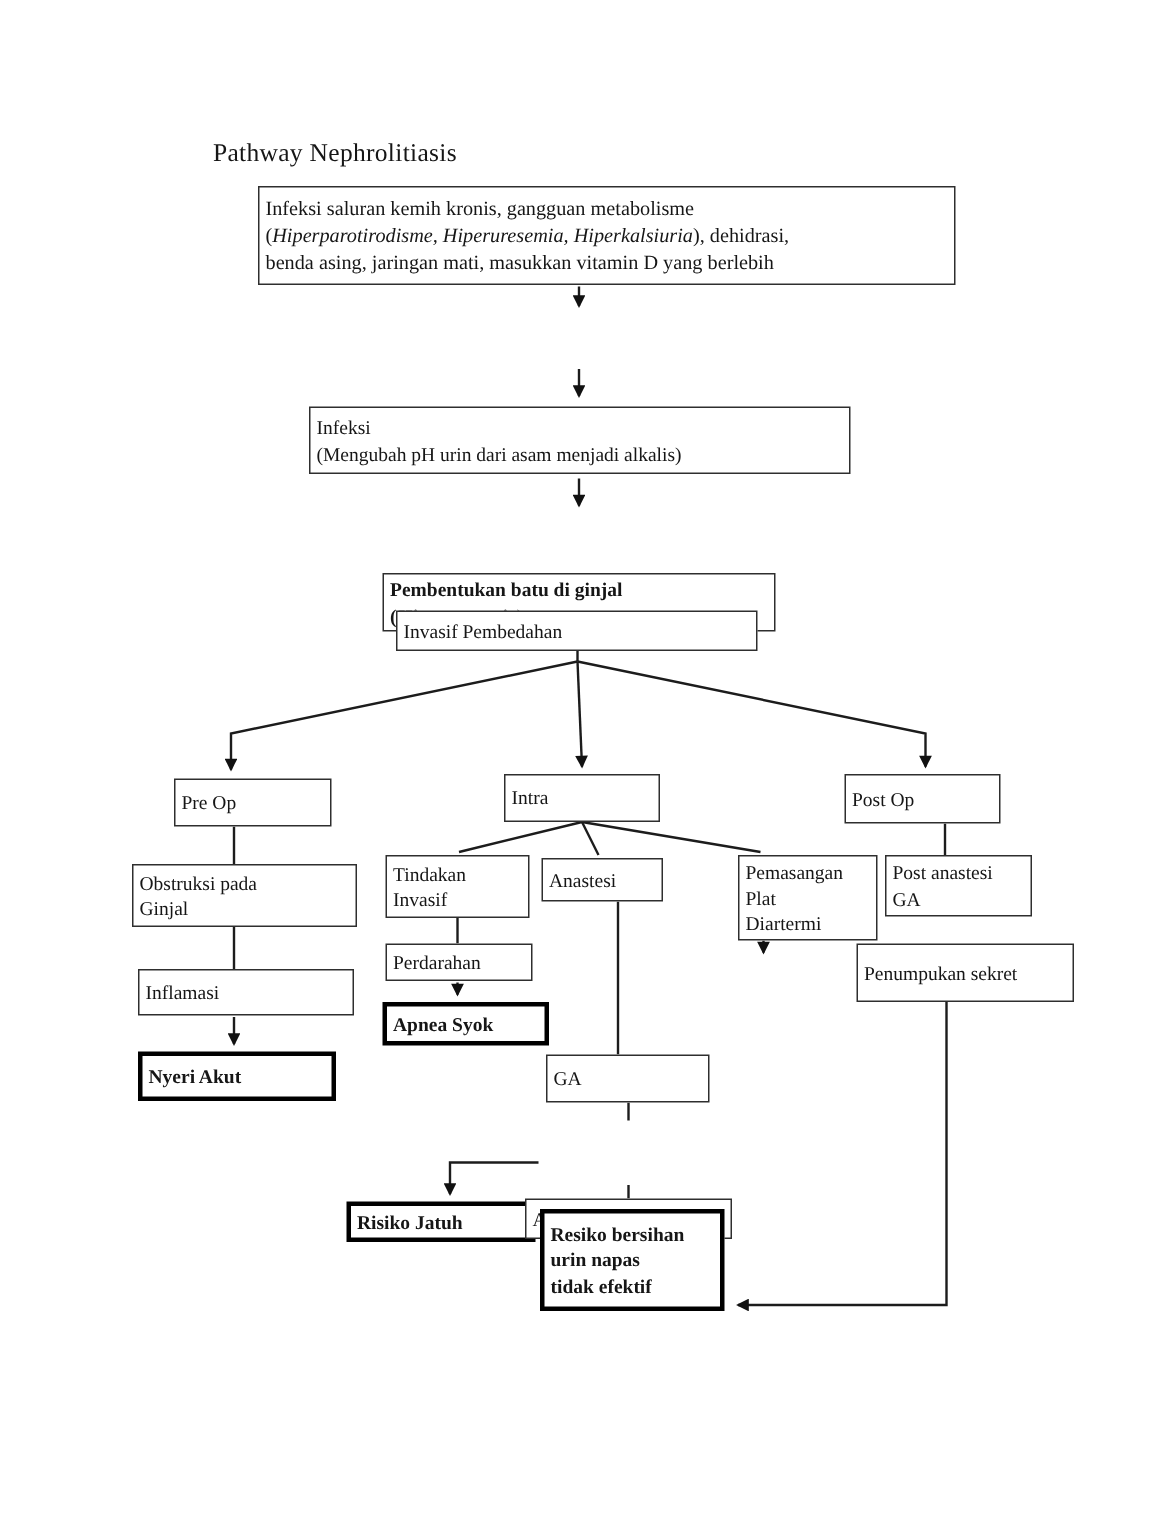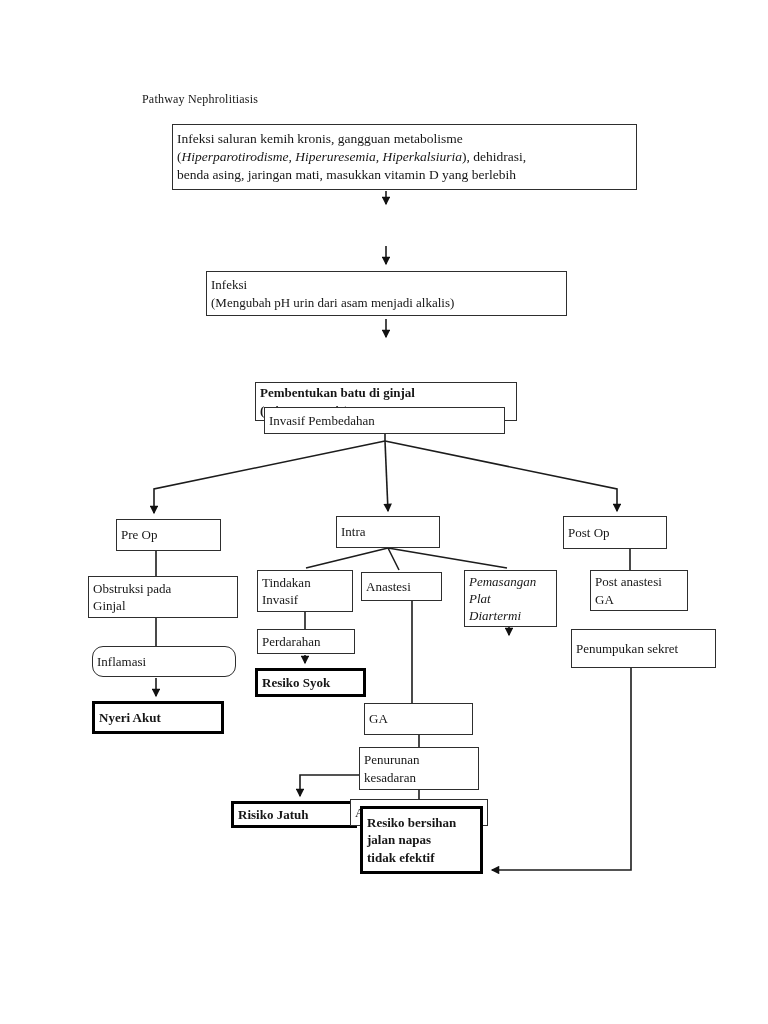--- a/index.html
+++ b/index.html
@@ -1,43 +1,43 @@
 <!DOCTYPE html>
 <html><head>
 <meta charset="utf-8">
 <style>
   html,body{margin:0;padding:0;}
   body{width:768px;height:1024px;background:#ffffff;overflow:hidden;position:relative;
        font-family:"Liberation Serif","DejaVu Serif",serif;color:#161616;}
   .page{position:absolute;inset:0;width:768px;height:1024px;background:#ffffff;}
-  .title{position:absolute;left:142px;top:92px;font-size:12px;letter-spacing:.2px;}
+  .title{position:absolute;left:142px;top:92px;font-size:17px;letter-spacing:.2px;}
   svg.connectors{position:absolute;left:0;top:0;width:768px;height:1024px;pointer-events:none;}
   svg.connectors .ln{stroke:#1c1c1c;stroke-width:1.6;fill:none;}
   .node{position:absolute;box-sizing:border-box;border:1.6px solid #2e2e2e;background:#ffffff;
         display:flex;flex-direction:column;justify-content:center;align-items:flex-start;
         text-align:center;font-size:13px;line-height:1.32;padding:2px 4px;}
   .node .line{display:block;white-space:nowrap;}
   .bold{font-weight:bold;}
   .thick{border:3.2px solid #000000;font-weight:bold;}
   .it{font-style:italic;}
   
   #n-causes{left:172px;top:124px;width:465px;height:66px;font-size:13.5px;}
   #n-pengendapan{left:260px;top:213px;width:252px;height:30px;}
   #n-infeksi{left:206px;top:271px;width:361px;height:45px;}
   #n-pembentukan{left:255px;top:342px;width:262px;height:39px;margin-top:40px;}
   #n-tindakan{left:264px;top:407px;width:241px;height:27px;}
   #n-preop{left:116px;top:519px;width:105px;height:32px;}
   #n-intra{left:336px;top:516px;width:104px;height:32px;}
   #n-postop{left:563px;top:516px;width:104px;height:33px;font-family:Liberation Serif, serif;}
   #n-obstruksi{left:88px;top:576px;width:150px;height:42px;}
-  #n-inflamasi{left:92px;top:646px;width:144px;height:31px;border-radius:11px;}
+  #n-inflamasi{left:92px;top:646px;width:144px;height:31px;}
   #n-nyeri{left:92px;top:701px;width:132px;height:33px;}
   #n-tinv{left:257px;top:570px;width:96px;height:42px;}
   #n-anastesi{left:361px;top:572px;width:81px;height:29px;}
-  #n-pemasangan{left:464px;top:570px;width:93px;height:57px;font-style:italic;}
+  #n-pemasangan{left:492px;top:570px;width:93px;height:57px;}
   #n-perdarahan{left:257px;top:629px;width:98px;height:25px;}
   #n-syok{left:255px;top:668px;width:111px;height:29px;}
   #n-cidera{left:465px;top:640px;width:92px;height:45px;}
   #n-postga{left:590px;top:570px;width:98px;height:41px;}
   #n-sekret{left:571px;top:629px;width:145px;height:39px;}
   #n-ga{left:364px;top:703px;width:109px;height:32px;}
   #n-penurunan{left:359px;top:747px;width:120px;height:43px;}
   #n-jatuh{left:231px;top:801px;width:126px;height:27px;}
   #n-apnea{left:350px;top:799px;width:138px;height:27px;}
   #n-bersihan{left:360px;top:806px;width:123px;height:68px;}
@@ -140,49 +140,45 @@
     <span class="line">Pemasangan</span>
     <span class="line">Plat</span>
     <span class="line">Diartermi</span>
   </div>
 
   <div class="node" id="n-perdarahan">
     <span class="line">Perdarahan</span>
   </div>
 
   <div class="node thick" id="n-syok">
-    <span class="line">Resiko Syok</span>
+    <span class="line">Apnea Syok</span>
   </div>
 
 
   <div class="node" id="n-postga">
     <span class="line">Post anastesi</span>
     <span class="line">GA</span>
   </div>
 
   <div class="node" id="n-sekret">
     <span class="line">Penumpukan sekret</span>
   </div>
 
   <div class="node" id="n-ga">
     <span class="line">GA</span>
   </div>
 
-  <div class="node" id="n-penurunan">
-    <span class="line">Penurunan</span>
-    <span class="line">kesadaran</span>
-  </div>
 
   <div class="node thick" id="n-jatuh">
     <span class="line">Risiko Jatuh</span>
   </div>
 
   <div class="node" id="n-apnea">
     <span class="line">Apnea</span>
   </div>
 
   <div class="node thick" id="n-bersihan">
     <span class="line">Resiko bersihan</span>
-    <span class="line">jalan napas</span>
+    <span class="line">urin napas</span>
     <span class="line">tidak efektif</span>
   </div>
 
 </div>
 
 </body></html>

